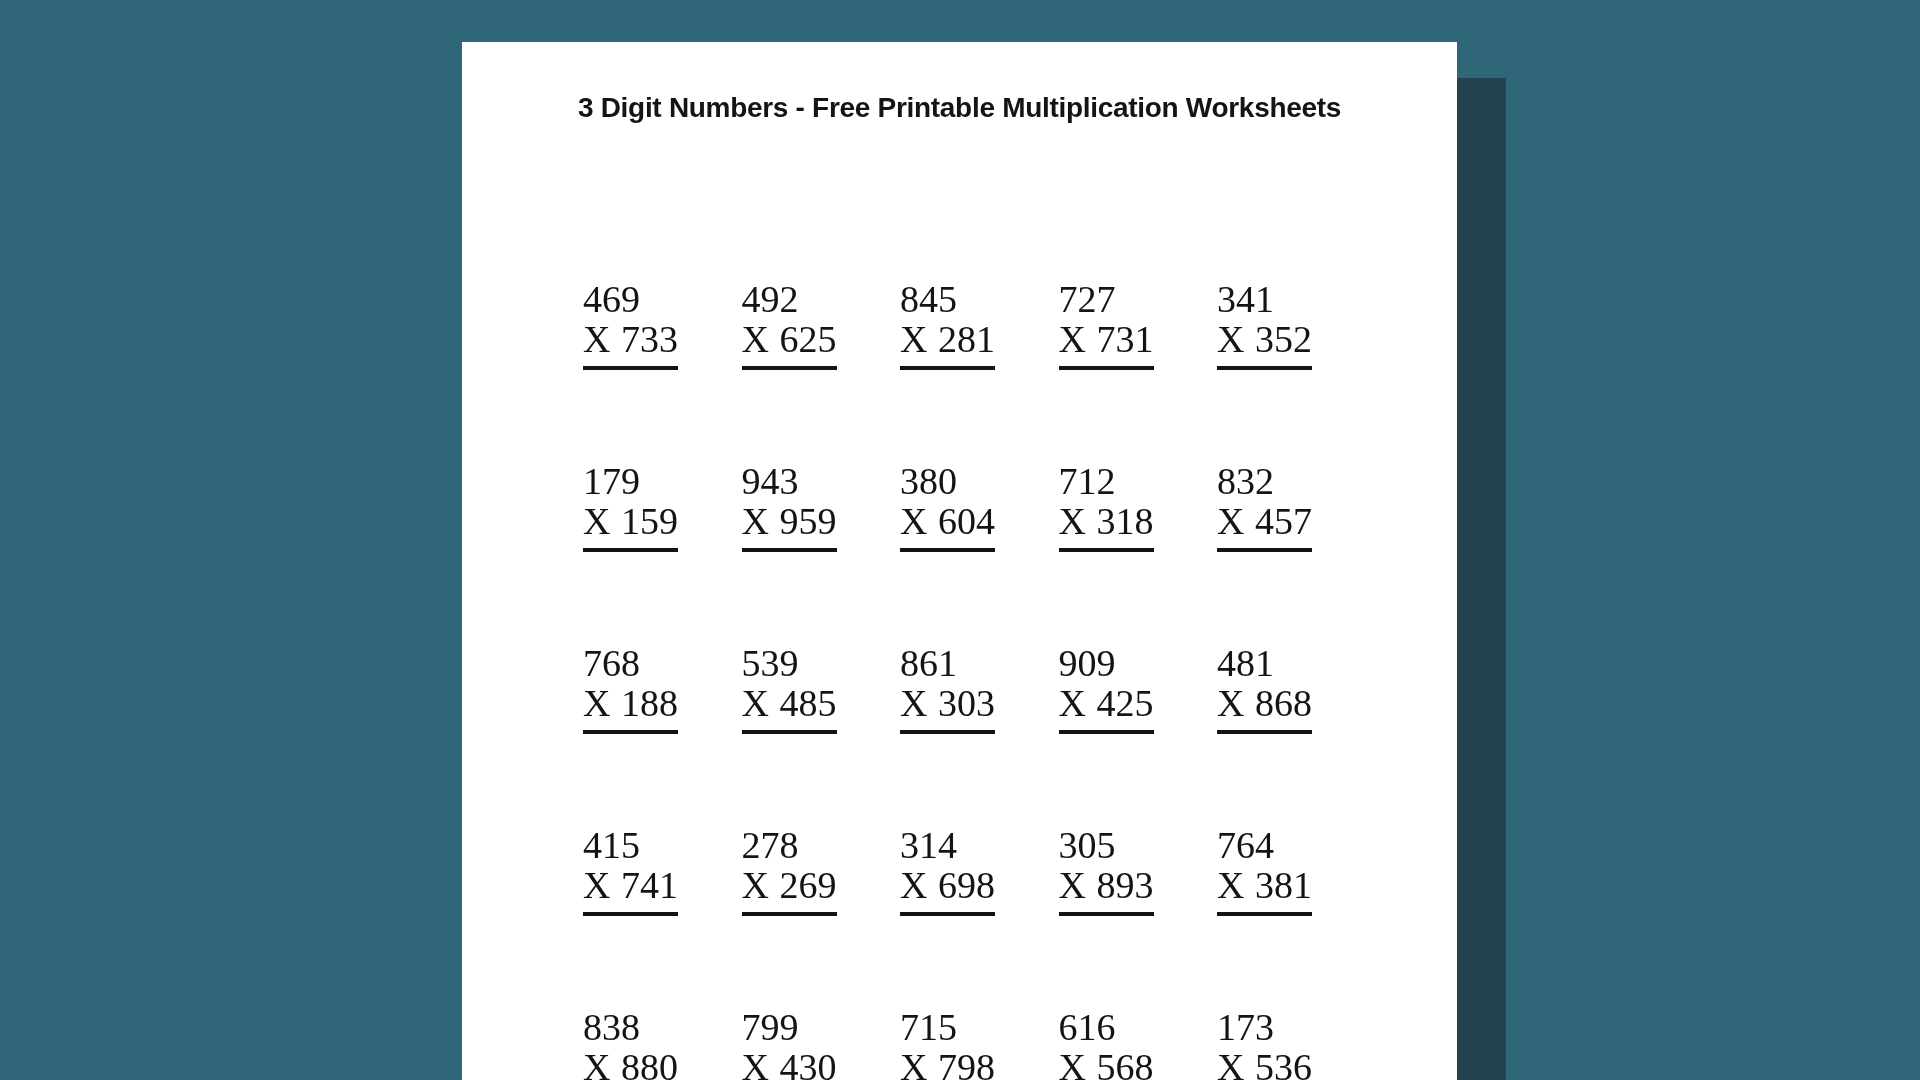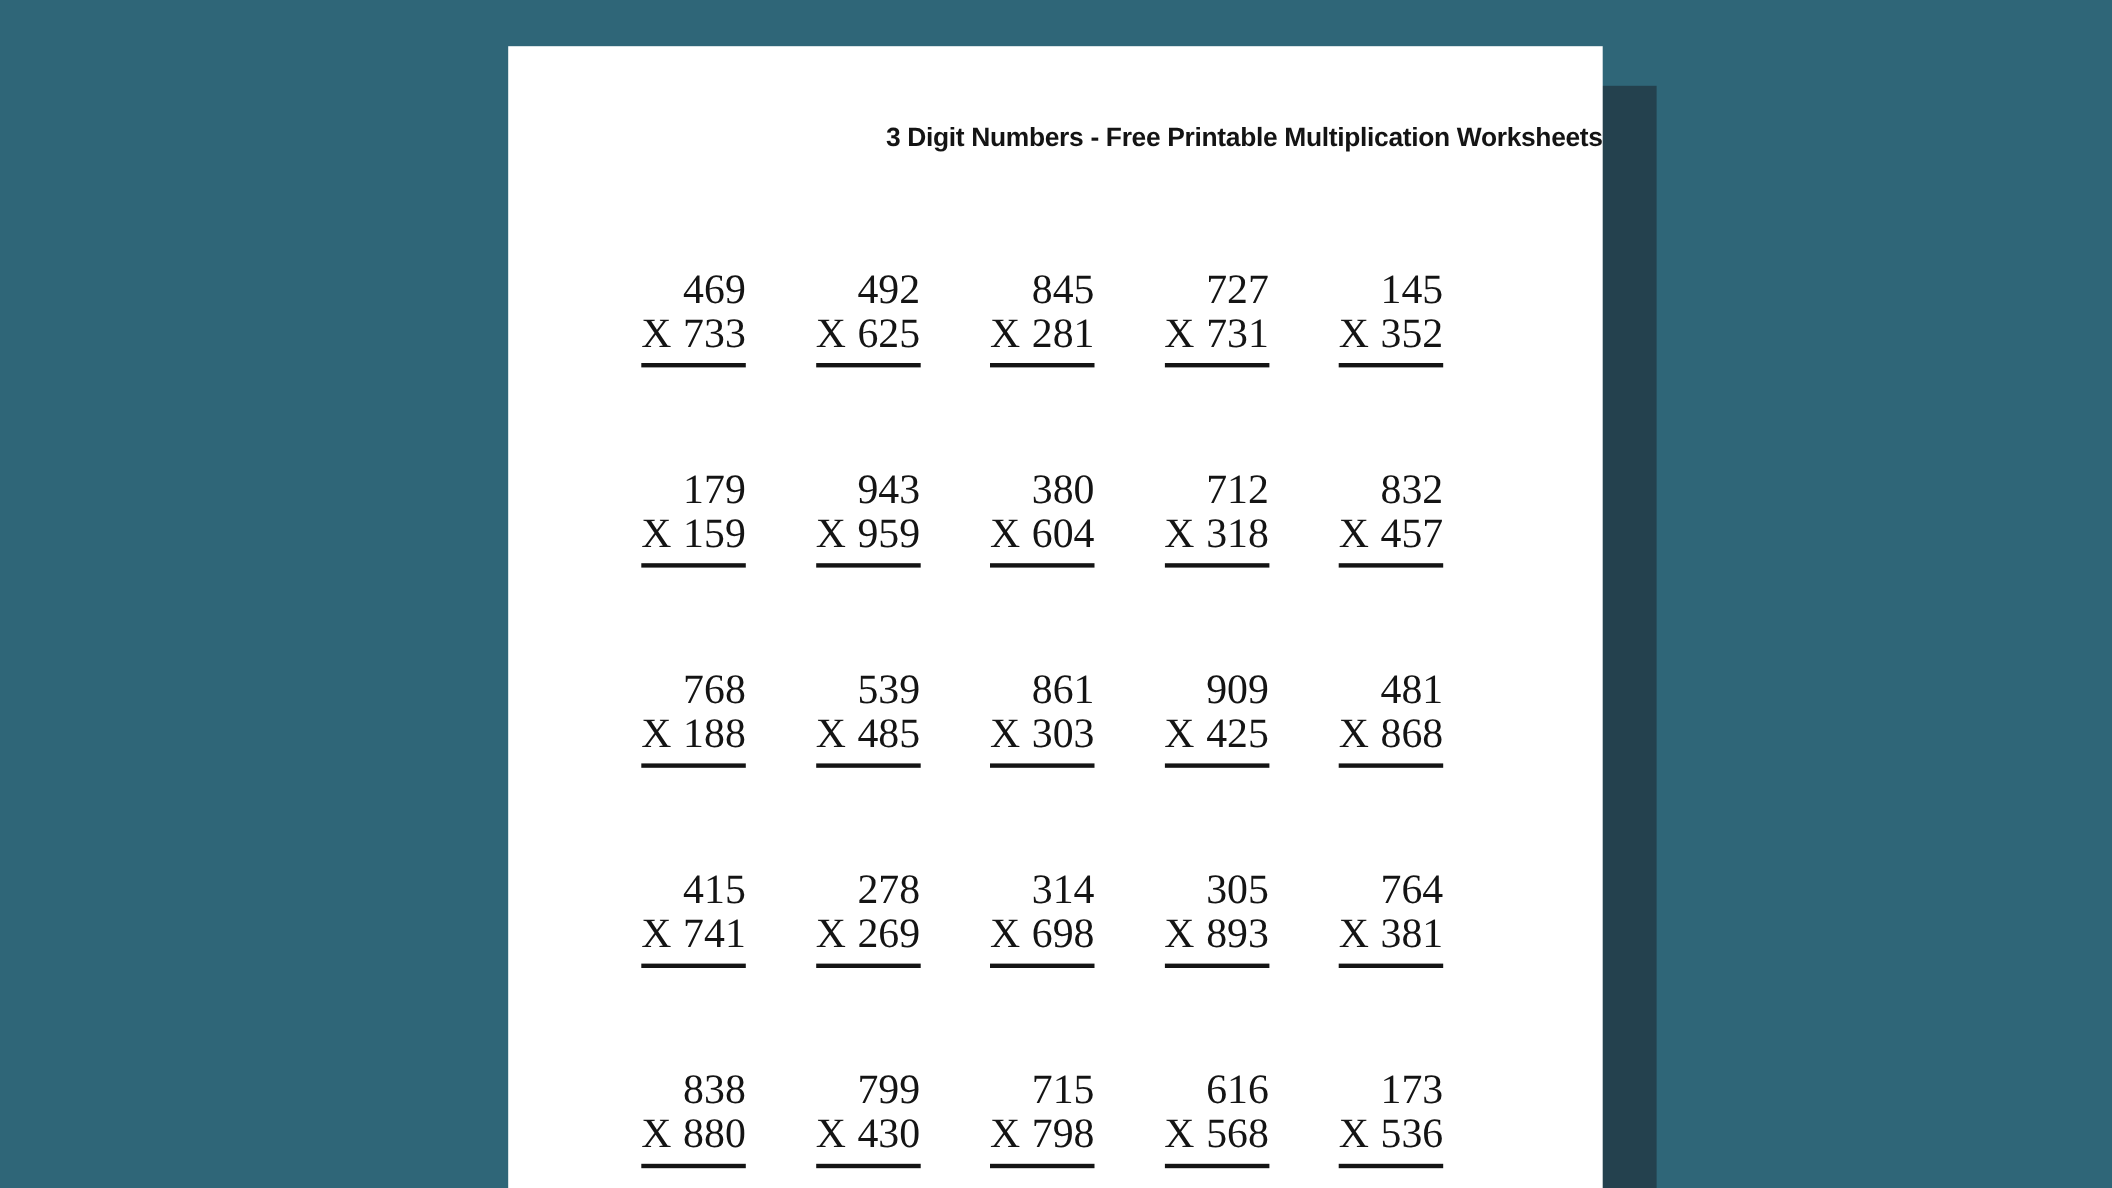--- a/index.html
+++ b/index.html
@@ -22,23 +22,23 @@
     width:995px;height:1100px;
     background:var(--shadow);
   }
   .page{
     position:absolute;
     left:462px;top:42px;
     width:995px;height:1100px;
     background:var(--page);
   }
   .page-title{
-    margin-top:70px;
-    text-align:right;
-    font-size:24px;
+    margin-top:50px;
+    text-align:center;
+    font-size:28px;
     font-weight:bold;
     letter-spacing:-0.3px;
     color:var(--ink);
     font-family:"Liberation Sans",sans-serif;
   }
   .page-link{
     display:block;
     margin-top:5px;
     text-align:center;
     font-size:28px;
@@ -55,22 +55,22 @@
     justify-items:start;
   }
   .problem{
     width:95px;
     font-family:"Liberation Serif","DejaVu Serif",serif;
     font-size:38px;
     color:var(--ink);
     line-height:40px;
   }
   .p-top{
-    text-align:right;
     white-space:nowrap;
+    margin-top:36px;
   }
   .p-bottom{
     display:flex;
     justify-content:space-between;
     align-items:baseline;
     white-space:nowrap;
   }
   .p-rule{
     margin-top:7px;
     border-top:4px solid var(--ink);
@@ -112,21 +112,21 @@
       </div>
       <div class="problem">
         <div class="p-top">727</div>
         <div class="p-bottom">
           <span>X</span>
           <span>731</span>
         </div>
         <div class="p-rule"></div>
       </div>
       <div class="problem">
-        <div class="p-top">145</div>
+        <div class="p-top">341</div>
         <div class="p-bottom">
           <span>X</span>
           <span>352</span>
         </div>
         <div class="p-rule"></div>
       </div>
       <div class="problem">
         <div class="p-top">179</div>
         <div class="p-bottom">
           <span>X</span>

